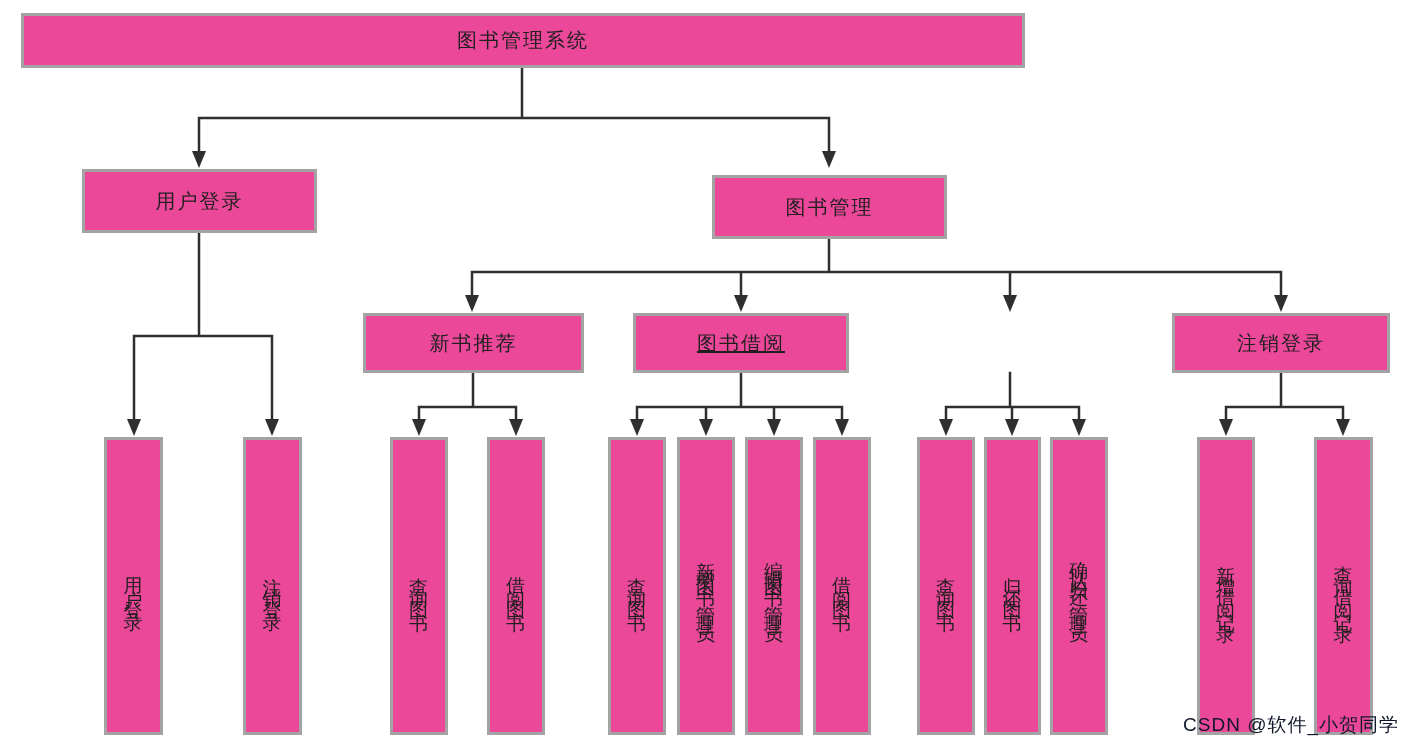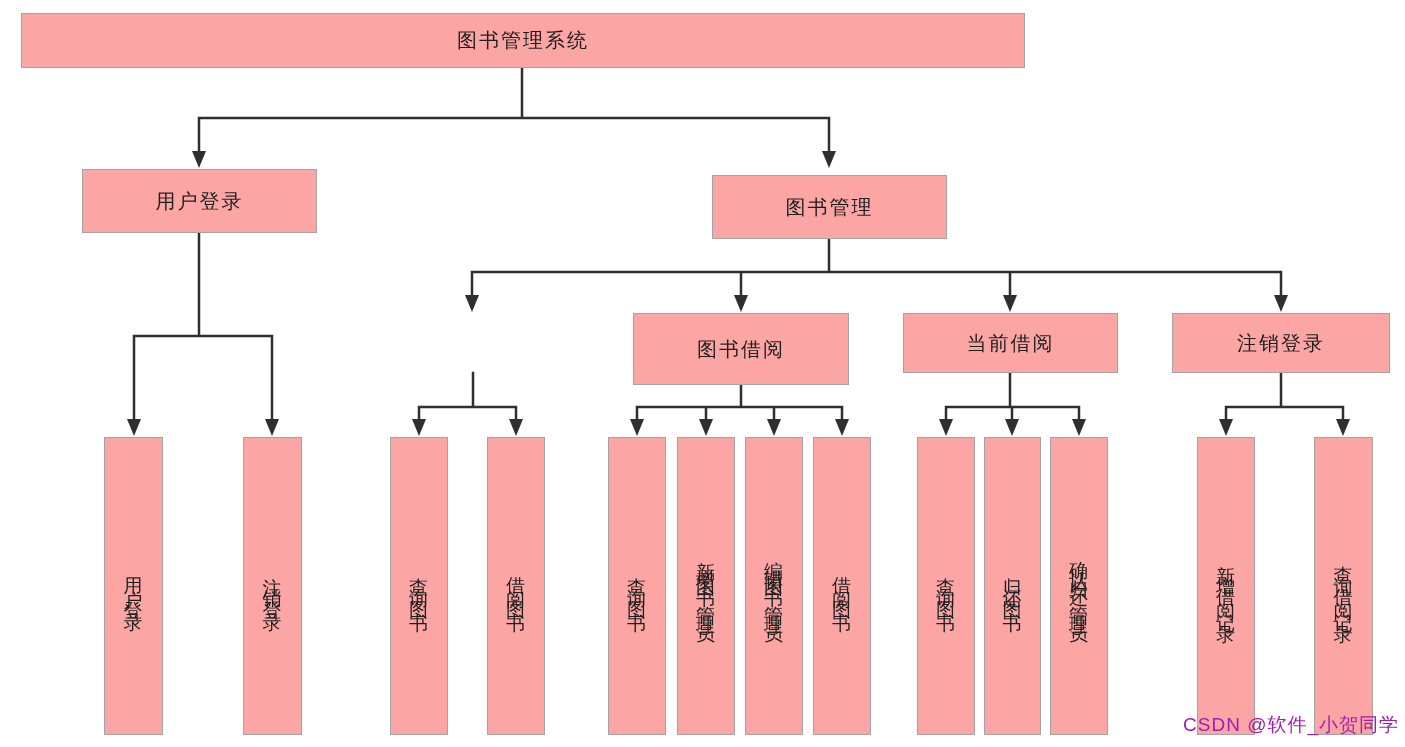--- a/index.html
+++ b/index.html
@@ -21,22 +21,22 @@
   .connectors path {
     fill: none;
     stroke: #2f2f2f;
     stroke-width: 2.5;
     stroke-linecap: square;
   }
   .connectors polygon { fill: #2f2f2f; stroke: none; }
   .node {
     position: absolute;
     box-sizing: border-box;
-    background: #fca5a5;
-    border: 1px solid #a3a3a3;
+    background: #ec4899;
+    border: 3px solid #a3a3a3;
     display: flex;
     align-items: center;
     justify-content: center;
     z-index: 2;
     text-align: right;
   }
   .h-node { font-size: 20px; }
   .h-node .htxt { letter-spacing: 2px; white-space: nowrap; }
   .leaf .vtxt {
     writing-mode: vertical-rl;
@@ -46,21 +46,21 @@
     letter-spacing: 12px;
   }
   .leaf.long .vtxt { letter-spacing: 9px; }
   .watermark {
     position: absolute;
     right: 6px;
     top: 712px;
     z-index: 3;
     font-size: 19px;
     letter-spacing: 1px;
-    color: #a21caf;
+    color: #0f172a;
     white-space: nowrap;
   }
 </style>
 </head>
 <body>
 
 <div class="stage">
 
   <svg class="connectors" viewBox="0 0 1405 747" xmlns="http://www.w3.org/2000/svg">
     <g>
@@ -109,25 +109,25 @@
     <span class="htxt">图书管理系统</span>
   </div>
 
   <div class="node h-node" style="left:82px; top:169px; width:235px; height:64px;">
     <span class="htxt">用户登录</span>
   </div>
   <div class="node h-node" style="left:712px; top:175px; width:235px; height:64px;">
     <span class="htxt">图书管理</span>
   </div>
 
-  <div class="node h-node" style="left:633px; top:313px; width:216px; height:72px;">
+  <div class="node h-node" style="left:363px; top:313px; width:221px; height:60px;">
+    <span class="htxt">新书推荐</span>
+  </div>
+  <div class="node h-node" style="left:633px; top:313px; width:216px; height:60px;text-decoration:underline;">
     <span class="htxt">图书借阅</span>
-  </div>
-  <div class="node h-node" style="left:903px; top:313px; width:215px; height:60px;">
-    <span class="htxt">当前借阅</span>
   </div>
   <div class="node h-node" style="left:1172px; top:313px; width:218px; height:60px;">
     <span class="htxt">注销登录</span>
   </div>
 
   <div class="node leaf" style="left:104px; top:437px; width:59px; height:298px;">
     <span class="vtxt">用户登录</span>
   </div>
   <div class="node leaf" style="left:243px; top:437px; width:59px; height:298px;">
     <span class="vtxt">注销登录</span>

